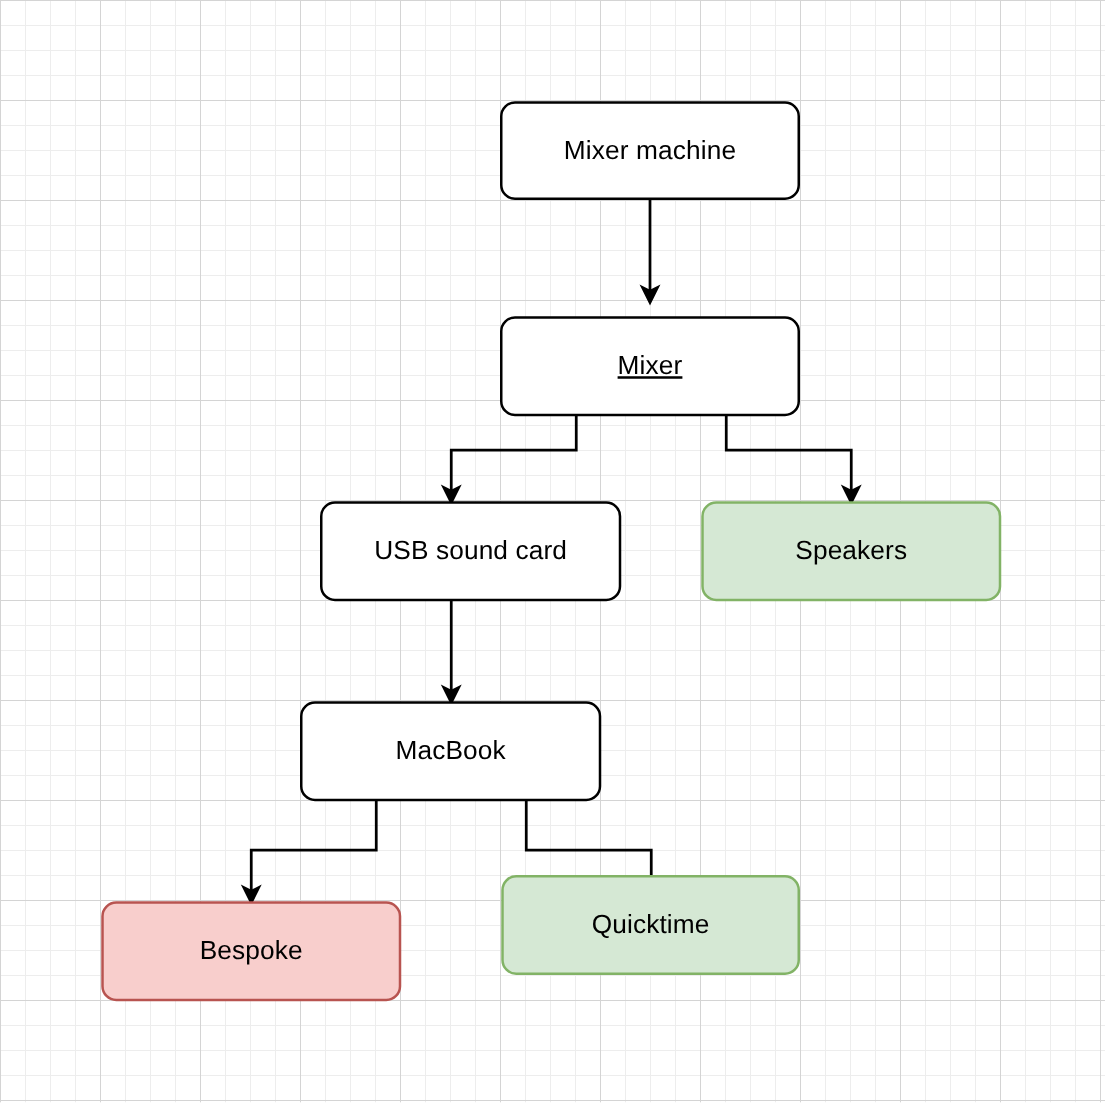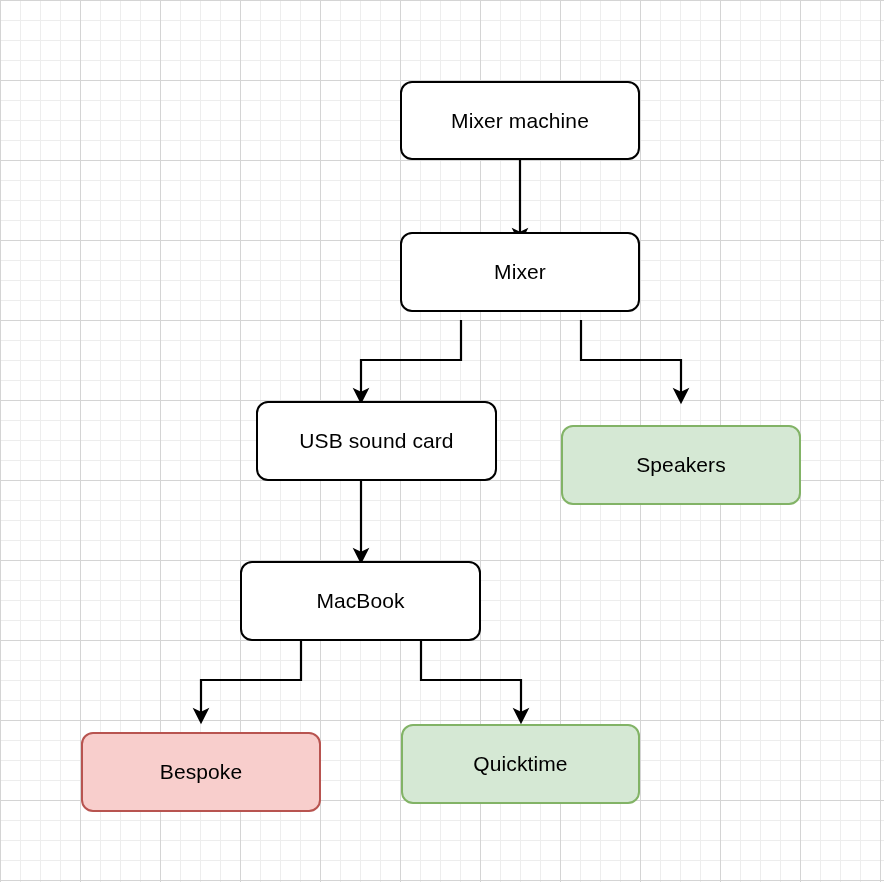--- a/index.html
+++ b/index.html
@@ -54,26 +54,24 @@
     -webkit-font-smoothing: antialiased;
   }
   .node .node-label {
     display: block;
     padding: 0 8px;
     white-space: nowrap;
   }
   .node.green {
     background: #d5e8d4;
     border-color: #82b366;
-    margin-top: 24px;
   }
   .node.red {
     background: #f8cecc;
     border-color: #b85450;
-    margin-top: 11px;
   }
 </style>
 </head>
 <body>
 
 <div id="canvas" style="width: 884px; height: 882px;">
 
   <svg id="edge-layer" width="884" height="882" viewBox="0 0 884 882" xmlns="http://www.w3.org/2000/svg">
     <defs>
       <marker id="arrowhead" markerWidth="10" markerHeight="10" refX="4.2" refY="4" orient="auto" markerUnits="strokeWidth">
@@ -91,21 +89,21 @@
 
     <polyline fill="none" stroke="#000000" stroke-width="2.2" stroke-linecap="square" stroke-linejoin="miter" marker-end="url(#arrowhead)" points="301,641 301,680 201,680 201,716"></polyline>
 
     <polyline fill="none" stroke="#000000" stroke-width="2.2" stroke-linecap="square" stroke-linejoin="miter" marker-end="url(#arrowhead)" points="421,641 421,680 521,680 521,716"></polyline>
   </svg>
 
   <div class="node" id="node-drum-machine" style="left: 400px; top: 81px; width: 240px; height: 79px;">
     <span class="node-label">Mixer machine</span>
   </div>
 
-  <div class="node" id="node-mixer" style="left: 400px; top: 232px; width: 240px; height: 80px;">
+  <div class="node" id="node-mixer" style="left: 400px; top: 253px; width: 240px; height: 80px; text-decoration: underline;">
     <span class="node-label">Mixer</span>
   </div>
 
   <div class="node" id="node-usb-sound-card" style="left: 256px; top: 401px; width: 241px; height: 80px;">
     <span class="node-label">USB sound card</span>
   </div>
 
   <div class="node green" id="node-speakers" style="left: 561px; top: 401px; width: 240px; height: 80px;">
     <span class="node-label">Speakers</span>
   </div>

